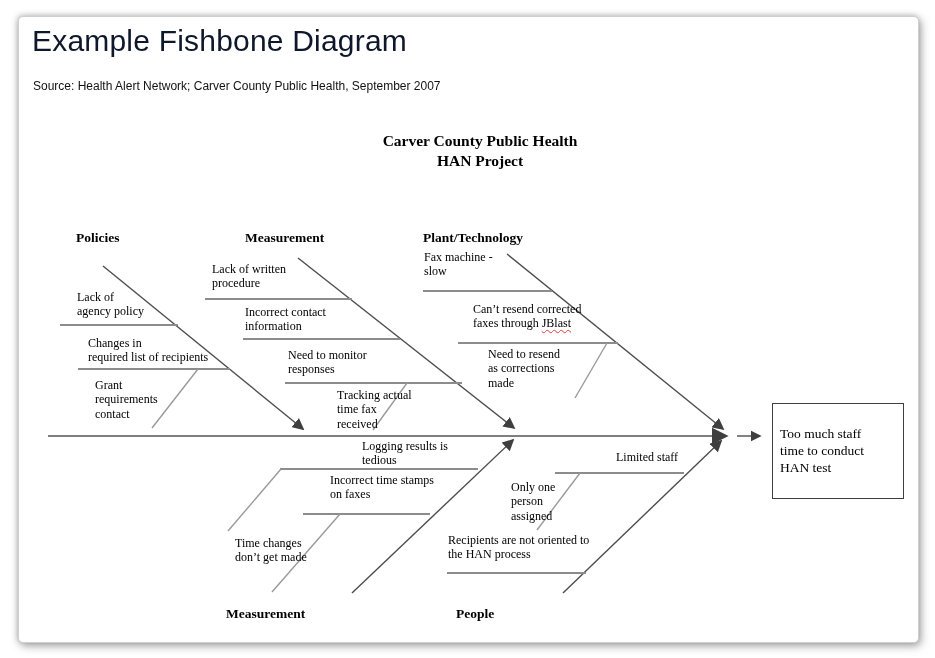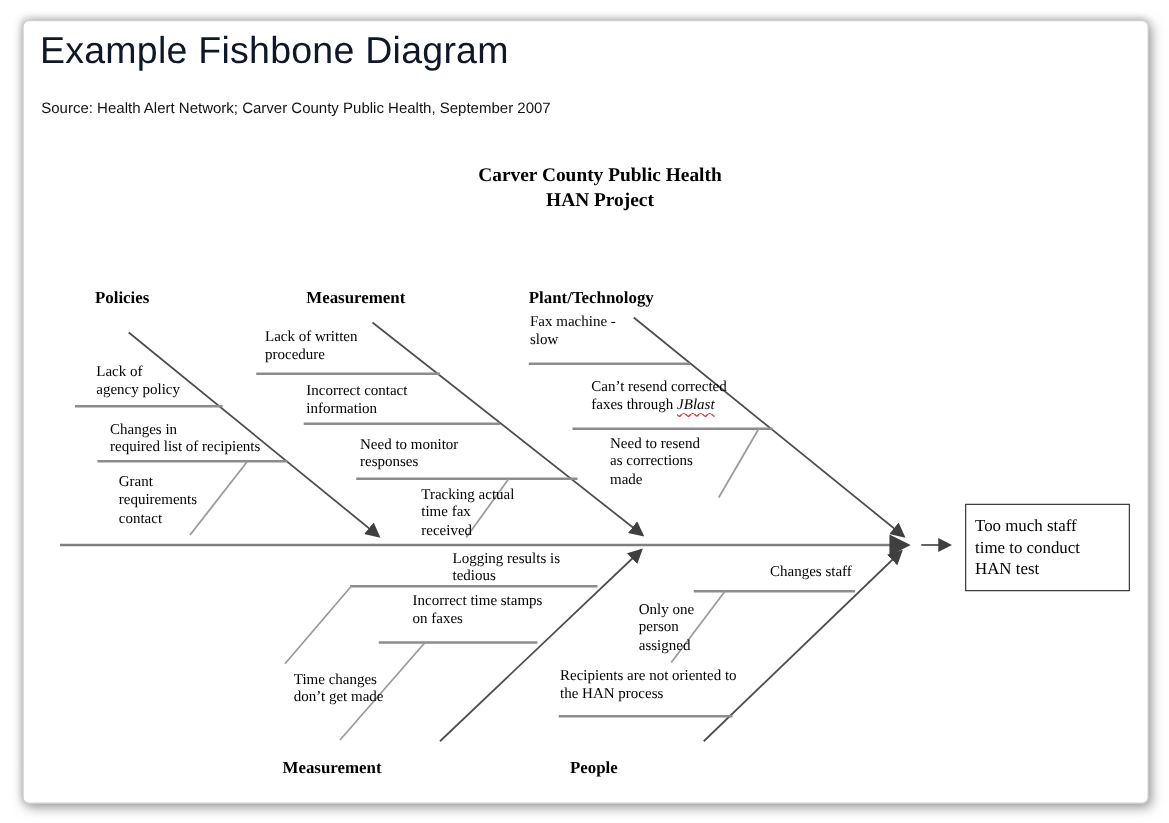--- a/index.html
+++ b/index.html
@@ -10,23 +10,23 @@
         box-shadow:2px 3px 9px rgba(90,90,90,.55), -1px -1px 5px rgba(120,120,120,.35);}
   .page-title{position:absolute;left:32px;top:24px;margin:0;
         font-family:"Liberation Sans",sans-serif;font-weight:400;font-size:30px;
         color:#0f172a;letter-spacing:.2px;}
   .source-line{position:absolute;left:33px;top:79px;font-size:12px;color:#121212;}
   .serif{font-family:"Liberation Serif","DejaVu Serif",serif;color:#000000;}
   .dtitle{position:absolute;left:330px;top:131px;width:300px;text-align:center;
         font-weight:bold;font-size:15.5px;line-height:1.3;}
   .cat{position:absolute;font-weight:bold;font-size:13.5px;text-align:center;}
   .cause{position:absolute;font-size:12px;line-height:1.2;white-space:pre-line;}
-  .misspell{text-decoration:underline wavy #e03a3a 1px;text-underline-offset:2px;font-style:italic;}
+  .misspell{text-decoration:underline wavy #e03a3a 1px;text-underline-offset:2px;}
   .effect-box{position:absolute;left:772px;top:403px;width:116px;height:50px;
-        border:1.3px solid #3f3f3f;background:#fff;padding:9px 7px;
+        border:1.3px solid #3f3f3f;background:#fff;padding:22px 7px;
         font-size:13.5px;line-height:1.25;white-space:pre-line;}
   svg.bones{position:absolute;left:0;top:0;}
 </style>
 </head>
 <body>
 
 <div class="canvas">
   <div class="page"></div>
 
   <h1 class="page-title">Example Fishbone Diagram</h1>
@@ -108,21 +108,21 @@
 as corrections
 made</div>
 
   <div class="cause serif" style="left:362px;top:439px">Logging results is
 tedious</div>
   <div class="cause serif" style="left:330px;top:473px">Incorrect time stamps
 on faxes</div>
   <div class="cause serif" style="left:235px;top:536px">Time changes
 don’t get made</div>
 
-  <div class="cause serif" style="left:616px;top:450px">Changes staff</div>
+  <div class="cause serif" style="left:616px;top:450px">Limited staff</div>
   <div class="cause serif" style="left:511px;top:480px">Only one
 person
 assigned</div>
   <div class="cause serif" style="left:448px;top:533px">Recipients are not oriented to
 the HAN process</div>
 
   <div class="effect-box serif">Too much staff
 time to conduct
 HAN test</div>
 </div>

